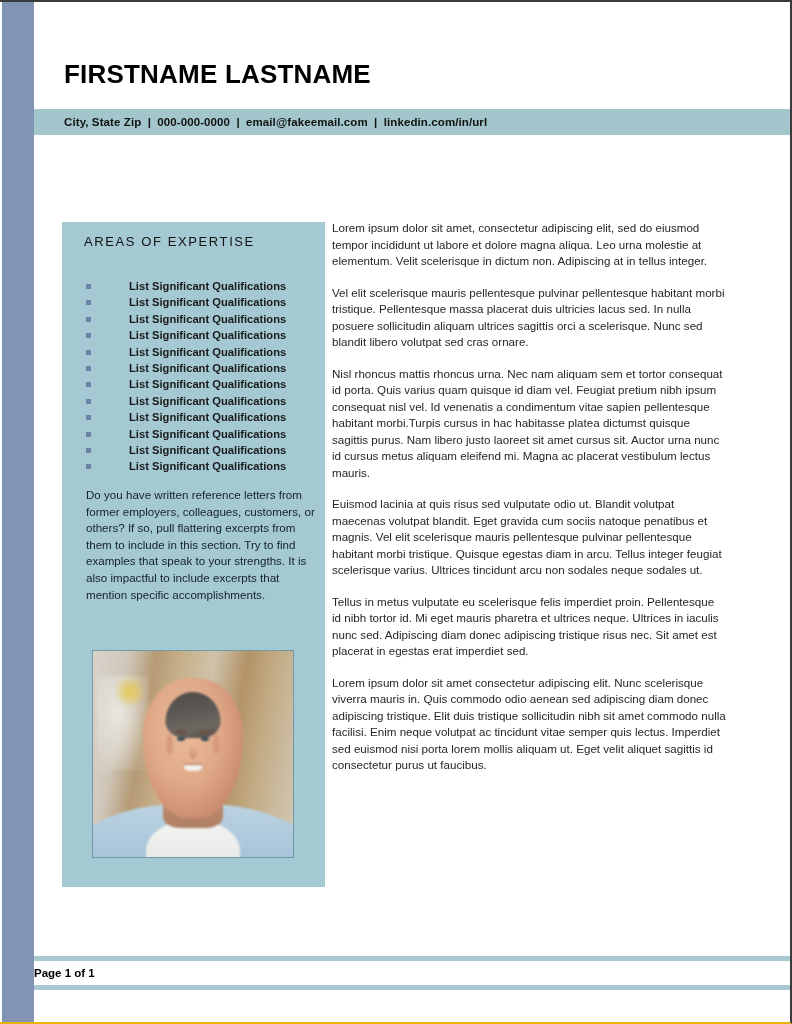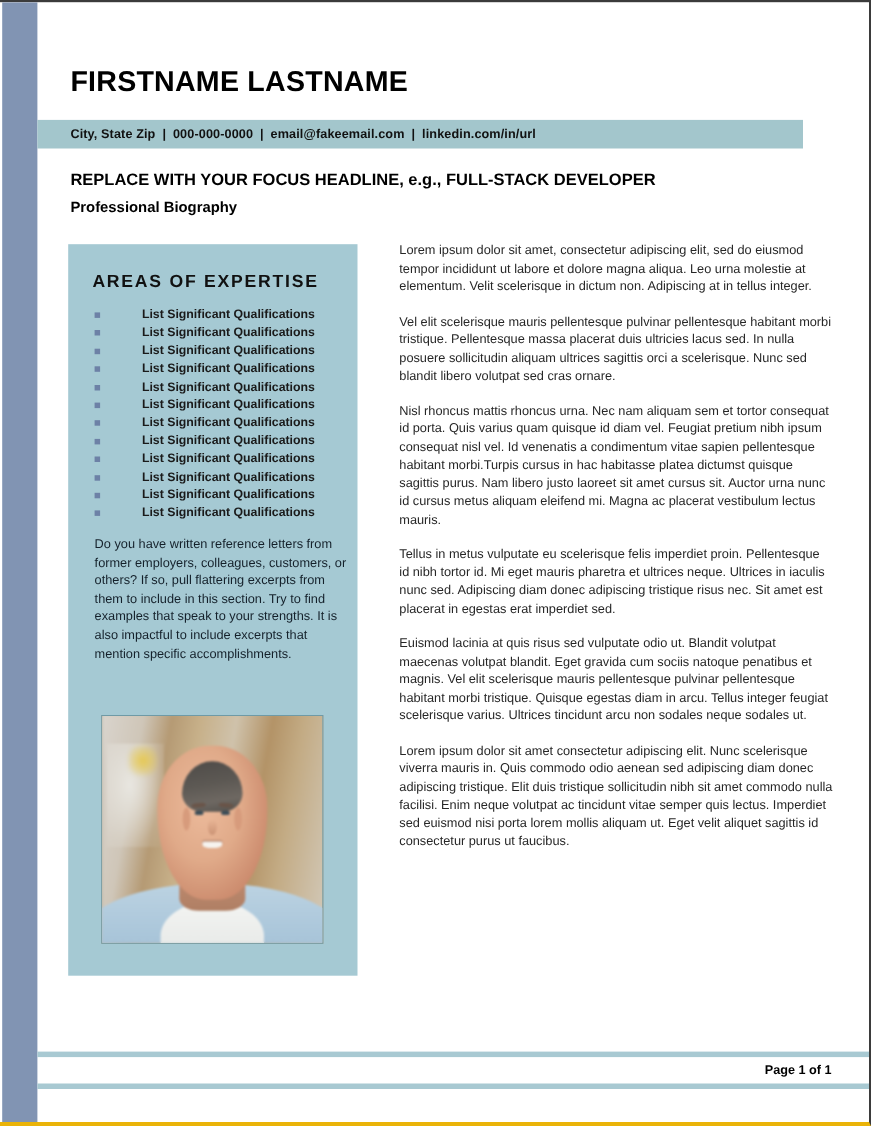--- a/index.html
+++ b/index.html
@@ -15,21 +15,21 @@
 
   .page {
     position: relative;
     width: 792px;
     height: 1024px;
     background: #ffffff;
     overflow: hidden;
     box-sizing: border-box;
     border-top: 2px solid #3b3b3b;
     border-right: 2px solid #3b3b3b;
-    border-bottom: 4px solid #eab308;
+    border-bottom: 2px solid #eab308;
   }
 
   
   .left-bar {
     position: absolute;
     left: 2px;
     top: 0;
     width: 32px;
     height: 1024px;
     background: #8194b3;
@@ -49,21 +49,21 @@
     color: #000000;
     line-height: 1.1;
     white-space: nowrap;
   }
 
   
   .contact-bar {
     position: absolute;
     left: 34px;
     top: 107px;
-    width: 696px;
+    width: 756px;
     height: 26px;
     background: #a3c6cc;
     display: flex;
     align-items: center;
   }
   .contact-text {
     margin-left: 30px;
     font-size: 11.5px;
     font-weight: 700;
     color: #111111;
@@ -105,23 +105,23 @@
     left: 62px;
     top: 220px;
     width: 263px;
     height: 665px;
     background: #a5c9d3;
     box-sizing: border-box;
   }
   .sidebar-heading {
     position: absolute;
     left: 22px;
-    top: 26px;
-    font-size: 16px;
-    font-weight: 700;
+    top: 12px;
+    font-size: 13px;
+    font-weight: 400;
     letter-spacing: 1.6px;
     color: #111111;
   }
   .qual-list {
     position: absolute;
     left: 24px;
     top: 56px;
     width: 230px;
     list-style: none;
     margin: 0;
@@ -309,21 +309,21 @@
   .photo-blur {
     position: absolute;
     inset: 0;
     backdrop-filter: blur(1.2px);
     pointer-events: none;
   }
 
   
   .body-col {
     position: absolute;
-    left: 363px;
+    left: 332px;
     top: 218px;
     width: 394px;
   }
   .body-col p {
     margin: 0 0 15px 0;
     font-size: 11.6px;
     line-height: 16.5px;
     color: #262626;
     text-align: left;
   }
@@ -337,22 +337,21 @@
   }
   .footer-rule {
     width: 100%;
     height: 5px;
     background: #a8c9d2;
   }
   .footer-inner {
     height: 24px;
     display: flex;
     align-items: center;
-    justify-content: flex-end;
-    padding-right: 34px;
+    padding-right: 18px;
     box-sizing: border-box;
   }
   .footer-page {
     font-size: 11.5px;
     font-weight: 700;
     color: #000000;
   }
 </style>
 </head>
 <body>
@@ -370,24 +369,20 @@
       <span>City, State Zip</span>
       <span class="contact-sep">|</span>
       <span>000-000-0000</span>
       <span class="contact-sep">|</span>
       <span>email@fakeemail.com</span>
       <span class="contact-sep">|</span>
       <span>linkedin.com/in/url</span>
     </div>
   </div>
 
-  <div class="headline-block">
-    <div class="focus-headline">REPLACE WITH YOUR FOCUS HEADLINE, e.g., FULL-STACK DEVELOPER</div>
-    <div class="sub-headline">Professional Biography</div>
-  </div>
 
   <div class="sidebar">
     <div class="sidebar-heading">AREAS OF EXPERTISE</div>
 
     <ul class="qual-list">
       <li class="qual-item"><span class="qual-bullet"></span><span>List Significant Qualifications</span></li>
       <li class="qual-item"><span class="qual-bullet"></span><span>List Significant Qualifications</span></li>
       <li class="qual-item"><span class="qual-bullet"></span><span>List Significant Qualifications</span></li>
       <li class="qual-item"><span class="qual-bullet"></span><span>List Significant Qualifications</span></li>
       <li class="qual-item"><span class="qual-bullet"></span><span>List Significant Qualifications</span></li>
@@ -422,22 +417,22 @@
         <div class="photo-mouth"></div>
       </div>
       <div class="photo-blur"></div>
     </div>
   </div>
 
   <div class="body-col">
     <p>Lorem ipsum dolor sit amet, consectetur adipiscing elit, sed do eiusmod tempor incididunt ut labore et dolore magna aliqua. Leo urna molestie at elementum. Velit scelerisque in dictum non. Adipiscing at in tellus integer.</p>
     <p>Vel elit scelerisque mauris pellentesque pulvinar pellentesque habitant morbi tristique. Pellentesque massa placerat duis ultricies lacus sed. In nulla posuere sollicitudin aliquam ultrices sagittis orci a scelerisque. Nunc sed blandit libero volutpat sed cras ornare.</p>
     <p>Nisl rhoncus mattis rhoncus urna. Nec nam aliquam sem et tortor consequat id porta. Quis varius quam quisque id diam vel. Feugiat pretium nibh ipsum consequat nisl vel. Id venenatis a condimentum vitae sapien pellentesque habitant morbi.Turpis cursus in hac habitasse platea dictumst quisque sagittis purus. Nam libero justo laoreet sit amet cursus sit. Auctor urna nunc id cursus metus aliquam eleifend mi. Magna ac placerat vestibulum lectus mauris.</p>
+    <p>Euismod lacinia at quis risus sed vulputate odio ut. Blandit volutpat maecenas volutpat blandit. Eget gravida cum sociis natoque penatibus et magnis. Vel elit scelerisque mauris pellentesque pulvinar pellentesque habitant morbi tristique. Quisque egestas diam in arcu. Tellus integer feugiat scelerisque varius. Ultrices tincidunt arcu non sodales neque sodales ut.</p>
     <p>Tellus in metus vulputate eu scelerisque felis imperdiet proin. Pellentesque id nibh tortor id. Mi eget mauris pharetra et ultrices neque. Ultrices in iaculis nunc sed. Adipiscing diam donec adipiscing tristique risus nec. Sit amet est placerat in egestas erat imperdiet sed.</p>
-    <p>Euismod lacinia at quis risus sed vulputate odio ut. Blandit volutpat maecenas volutpat blandit. Eget gravida cum sociis natoque penatibus et magnis. Vel elit scelerisque mauris pellentesque pulvinar pellentesque habitant morbi tristique. Quisque egestas diam in arcu. Tellus integer feugiat scelerisque varius. Ultrices tincidunt arcu non sodales neque sodales ut.</p>
     <p>Lorem ipsum dolor sit amet consectetur adipiscing elit. Nunc scelerisque viverra mauris in. Quis commodo odio aenean sed adipiscing diam donec adipiscing tristique. Elit duis tristique sollicitudin nibh sit amet commodo nulla facilisi. Enim neque volutpat ac tincidunt vitae semper quis lectus. Imperdiet sed euismod nisi porta lorem mollis aliquam ut. Eget velit aliquet sagittis id consectetur purus ut faucibus.</p>
   </div>
 
   <div class="footer">
     <div class="footer-rule"></div>
     <div class="footer-inner">
       <span class="footer-page">Page 1 of 1</span>
     </div>
     <div class="footer-rule"></div>
   </div>

